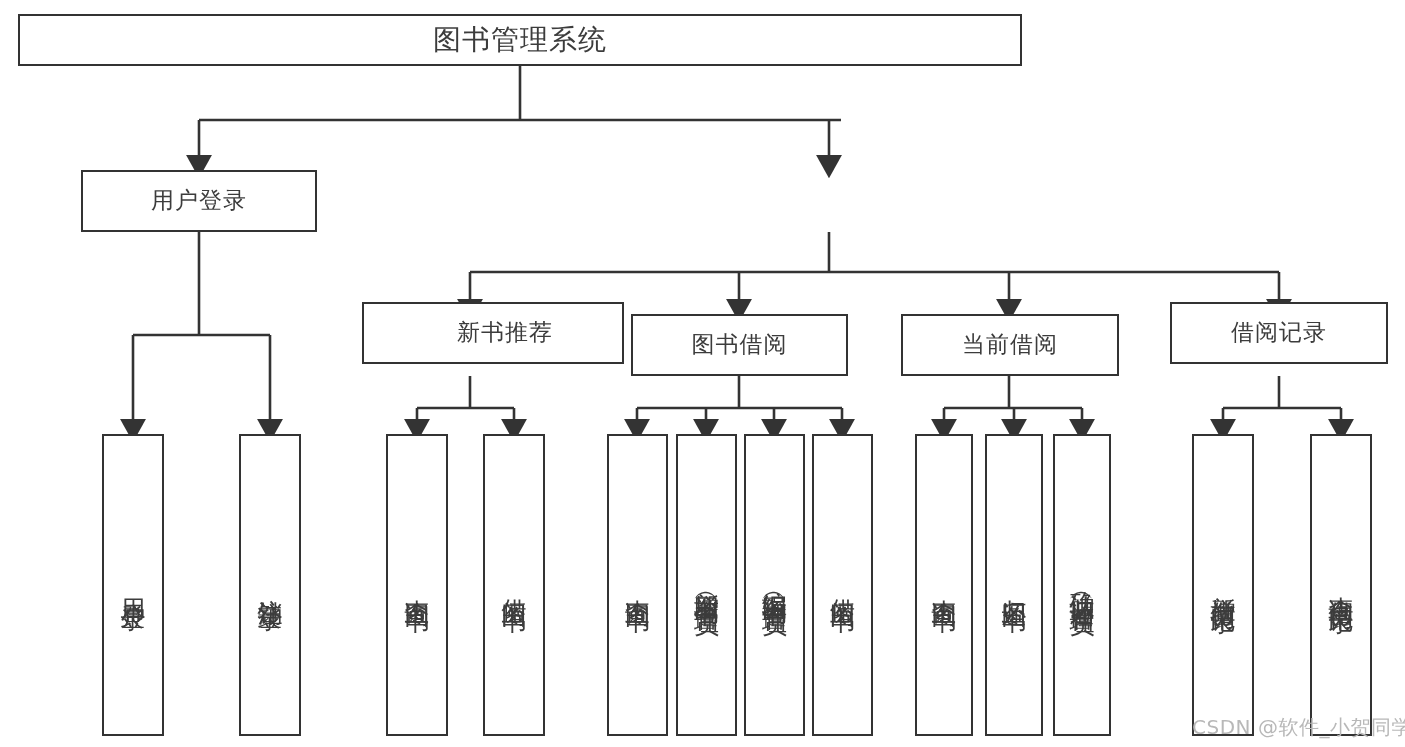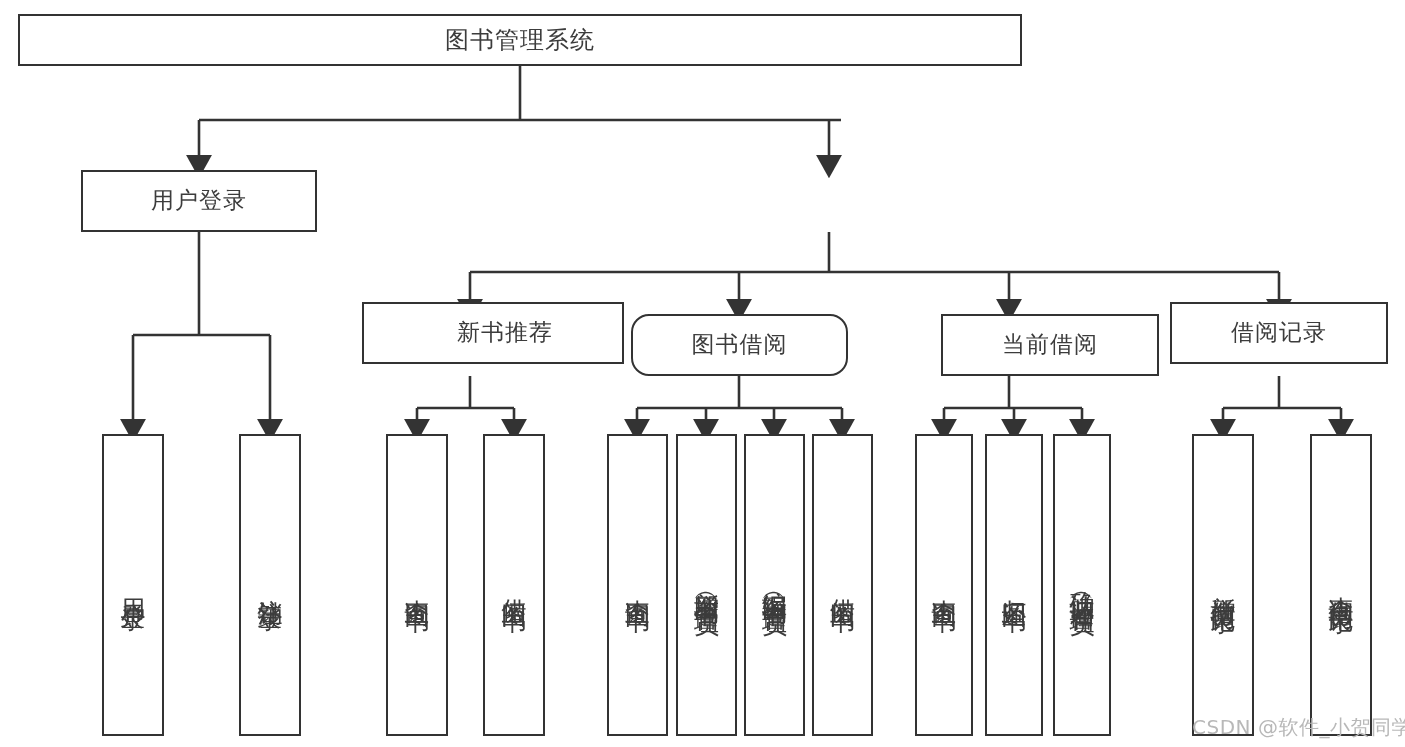--- a/index.html
+++ b/index.html
@@ -42,21 +42,21 @@
     letter-spacing: 1px;
     color: #3c3c3c;
     line-height: 1.18;
   }
   
   .node.horiz .node-label {
     writing-mode: horizontal-tb;
     font-size: 23px;
   }
   .node.root .node-label {
-    font-size: 24px;
+    font-size: 28px;
   }
   
   .node.vert {
     align-items: center;
     justify-content: center;
   }
   .node.vert .node-label {
     writing-mode: vertical-rl;
     text-orientation: upright;
     font-size: 25px;
@@ -132,24 +132,24 @@
     <span class="node-label">图书管理系统</span>
   </div>
 
   <div class="node horiz" style="left:81px; top:170px; width:236px; height:62px;">
     <span class="node-label">用户登录</span>
   </div>
 
   <div class="node horiz" style="left:362px; top:302px; width:262px; height:62px;padding-left:24px;">
     <span class="node-label">新书推荐</span>
   </div>
-  <div class="node horiz" style="left:631px; top:314px; width:217px; height:62px;border-radius:18px;">
+  <div class="node horiz" style="left:631px; top:314px; width:217px; height:62px;">
     <span class="node-label">图书借阅</span>
   </div>
-  <div class="node horiz" style="left:901px; top:314px; width:218px; height:62px;margin-left:40px;">
+  <div class="node horiz" style="left:901px; top:314px; width:218px; height:62px;">
     <span class="node-label">当前借阅</span>
   </div>
   <div class="node horiz" style="left:1170px; top:302px; width:218px; height:62px;">
     <span class="node-label">借阅记录</span>
   </div>
 
   <div class="node vert" style="left:102px; top:434px; width:62px; height:302px;">
     <span class="node-label">用户登录</span>
   </div>
   <div class="node vert" style="left:239px; top:434px; width:62px; height:302px;">

